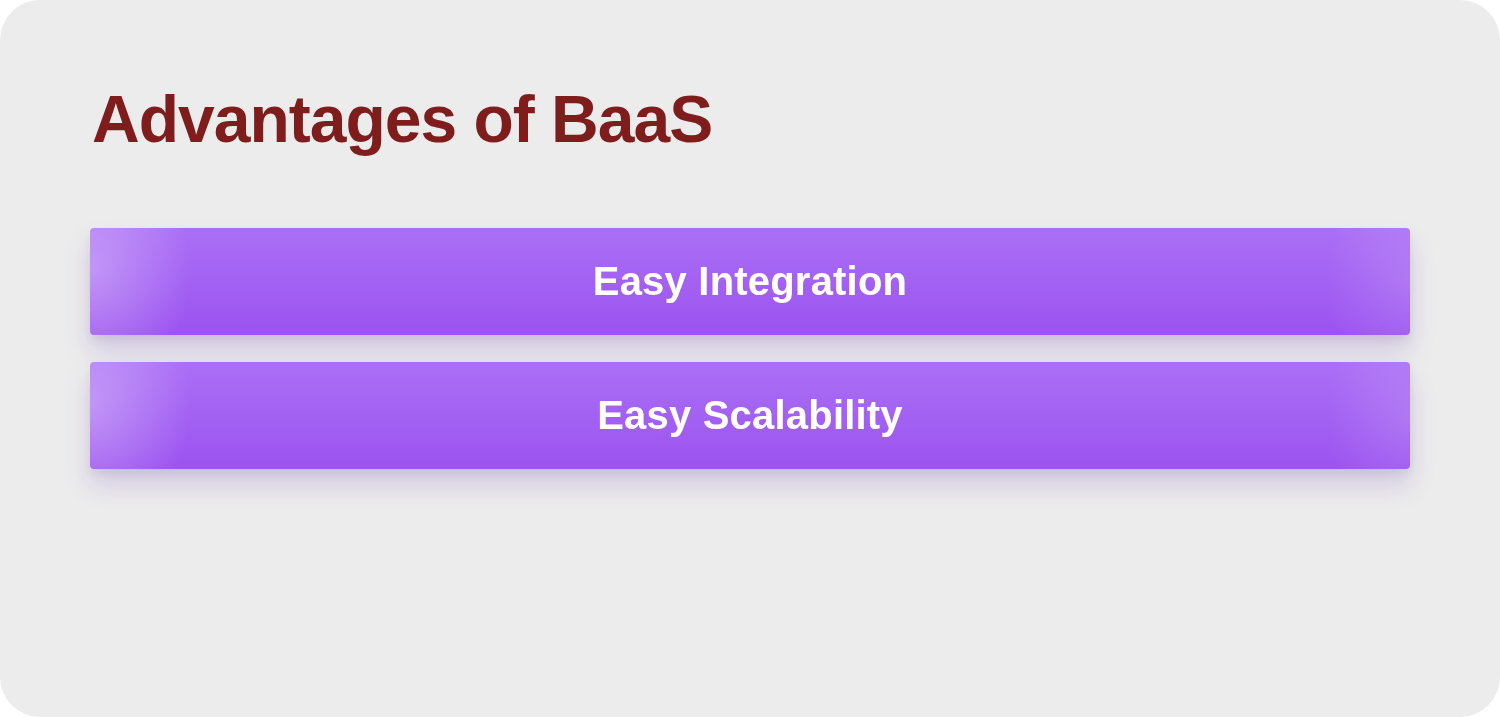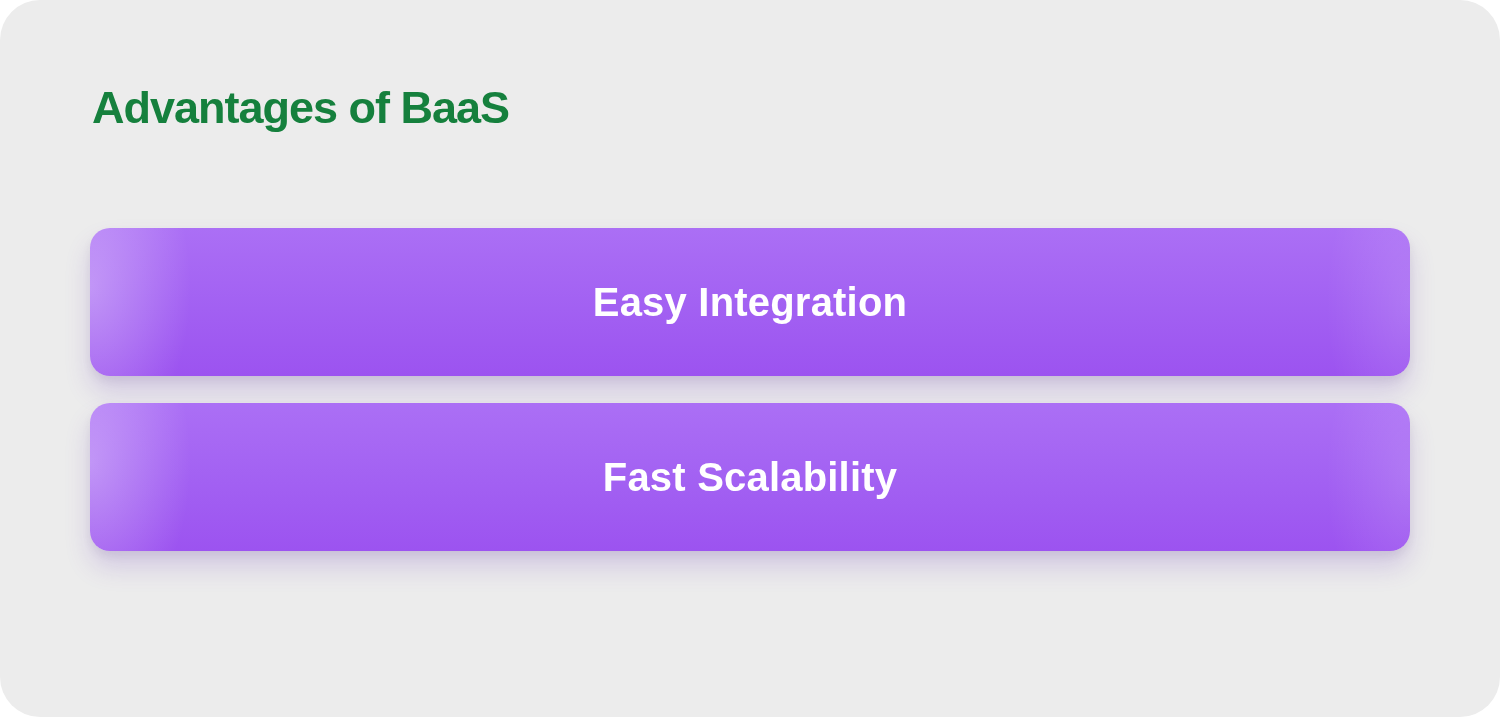--- a/index.html
+++ b/index.html
@@ -14,38 +14,38 @@
     position: relative;
     width: 1500px;
     height: 717px;
     background: #ececec;
     border-radius: 40px;
   }
   .page-title {
     position: absolute;
     left: 92px;
     top: 82px;
-    font-size: 45px;
+    font-size: 66px;
     line-height: 1.15;
     font-weight: 800;
     letter-spacing: -1px;
-    color: #15803d;
+    color: #7f1d1d;
   }
   .bars {
     position: absolute;
     left: 90px;
     top: 228px;
     width: 1320px;
     display: flex;
     flex-direction: column;
     gap: 27px;
   }
   .bar {
-    height: 148px;
-    border-radius: 20px;
+    height: 107px;
+    border-radius: 4px;
     display: flex;
     align-items: center;
     justify-content: center;
     background:
       radial-gradient(140px 160% at 0% 40%, rgba(255,255,255,0.32), rgba(255,255,255,0) 72%),
       radial-gradient(120px 160% at 100% 50%, rgba(255,255,255,0.14), rgba(255,255,255,0) 70%),
       linear-gradient(180deg, #ab6ff5 0%, #a260f2 55%, #9c53f0 100%);
     box-shadow:
       0 16px 26px rgba(110, 60, 190, 0.20),
       0 5px 10px rgba(0, 0, 0, 0.06);
@@ -62,16 +62,16 @@
 <body>
 
 <div class="card">
   <h1 class="page-title">Advantages of BaaS</h1>
 
   <div class="bars">
     <div class="bar">
       <span class="bar-label">Easy Integration</span>
     </div>
     <div class="bar">
-      <span class="bar-label">Fast Scalability</span>
+      <span class="bar-label">Easy Scalability</span>
     </div>
   </div>
 </div>
 
 </body></html>

